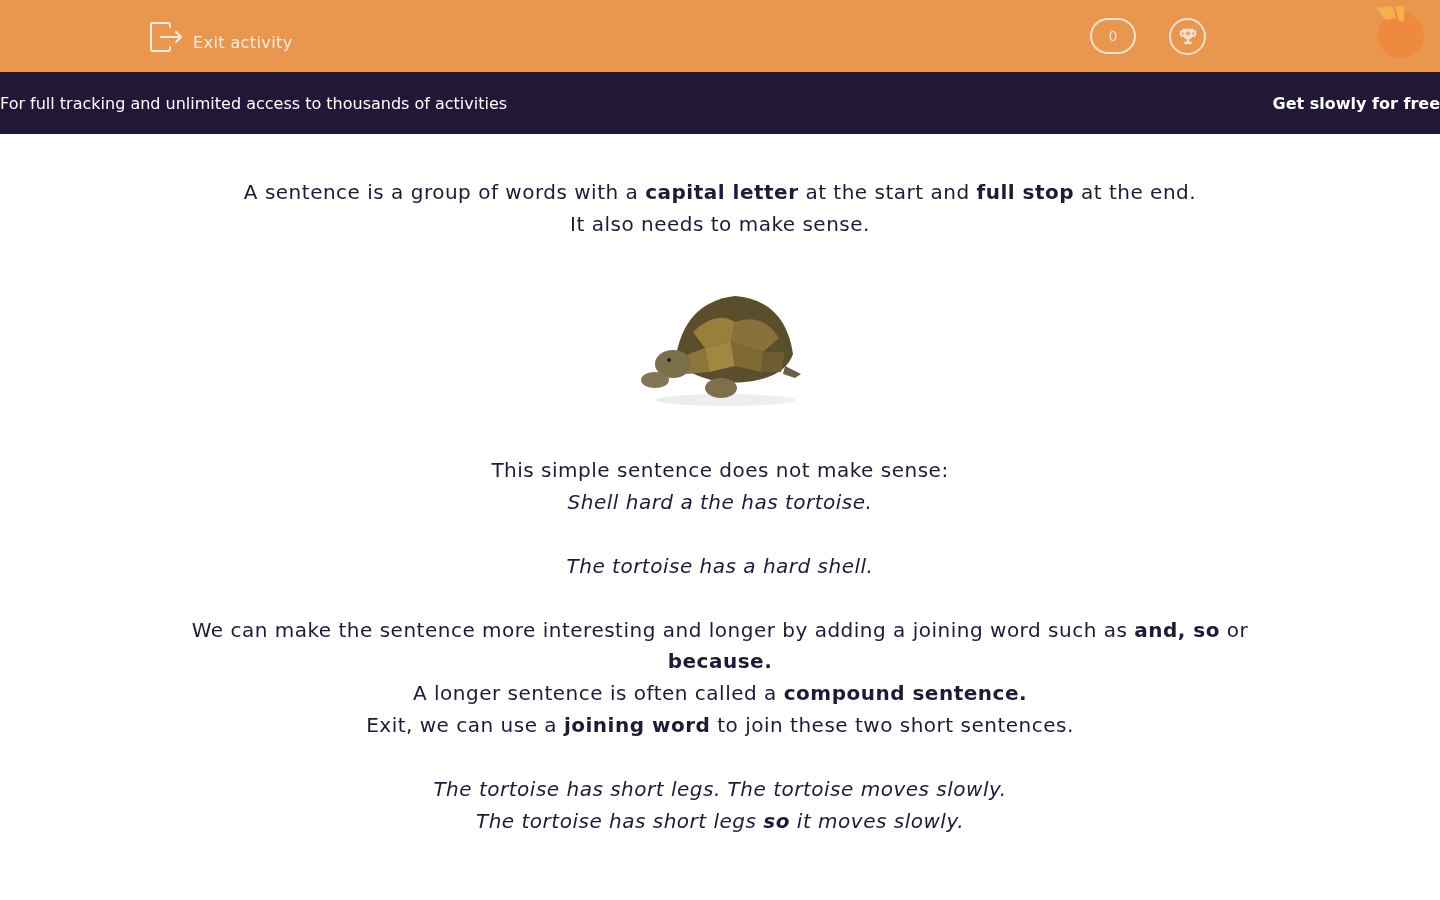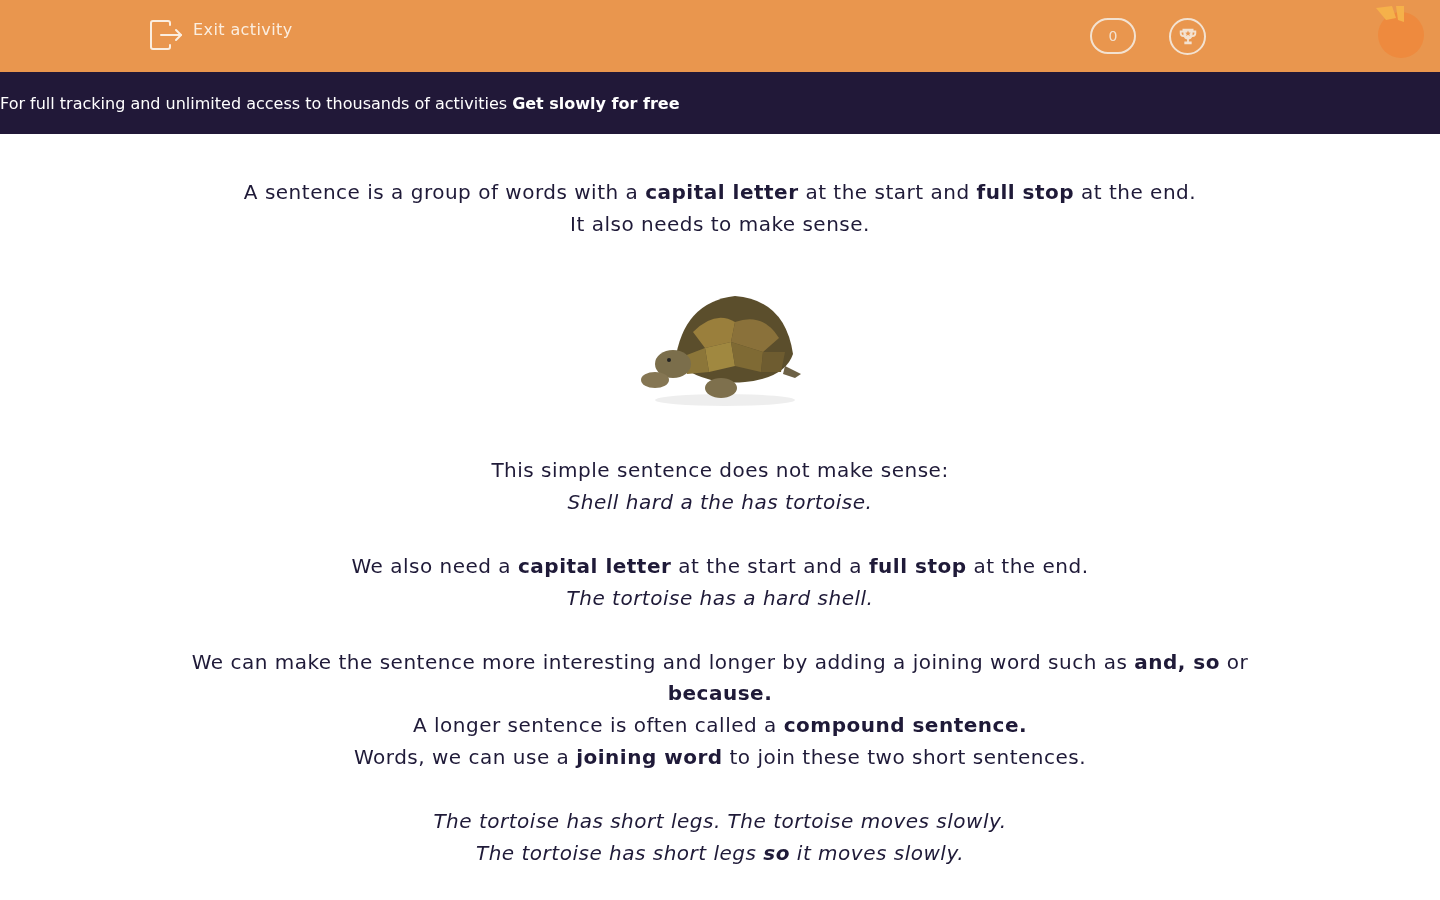--- a/index.html
+++ b/index.html
@@ -5,21 +5,21 @@
     * { box-sizing: border-box; margin: 0; padding: 0; }
     html, body { width: 1440px; height: 900px; overflow: hidden; background: #ffffff; }
     body { font-family: "DejaVu Sans", "Liberation Sans", sans-serif; color: #1f1a38; }
 
     .topbar {
       position: absolute; left: 0; top: 0; width: 1440px; height: 72px;
       background: #e9964e;
     }
     .exit-btn {
       position: absolute; left: 150px; top: 20px; height: 32px;
-      display: flex; align-items: flex-start; gap: 10px; cursor: pointer;
+      display: flex; align-items: flex-end; gap: 10px; cursor: pointer;
     }
     .exit-btn svg { width: 33px; height: 30px; }
     .exit-label { color: #fbeee0; font-size: 16px; letter-spacing: 0.4px; }
     .title {
       position: absolute; left: 363px; top: 22px; width: 620px;
       color: #fff8f0; font-size: 19px; letter-spacing: 0.3px;
       white-space: nowrap; overflow: hidden; text-overflow: ellipsis;
     }
     .score-pill {
       position: absolute; left: 1090px; top: 18px; width: 46px; height: 36px;
@@ -31,21 +31,21 @@
       position: absolute; left: 1169px; top: 18px; width: 37px; height: 37px;
       border: 2px solid #f3e2d1; border-radius: 50%;
       display: flex; align-items: center; justify-content: center; cursor: pointer;
     }
     .trophy-btn svg { width: 22px; height: 22px; }
     .logo { position: absolute; left: 1374px; top: 4px; width: 60px; height: 56px; }
 
     .banner {
       position: absolute; left: 0; top: 72px; width: 1440px; height: 62px;
       background: #211838; color: #ffffff;
-      display: flex; align-items: center; justify-content: flex-start;
+      display: flex; align-items: center; justify-content: space-between;
       font-size: 16px;
     }
     .banner .cta { font-weight: bold; margin-left: 5px; cursor: pointer; }
 
     .content {
       position: absolute; left: 160px; top: 176px; width: 1120px;
       text-align: center; font-size: 20px; line-height: 31px;
       letter-spacing: 0.5px; color: #1f1a38;
     }
     .content p { margin: 1px; }
@@ -105,24 +105,23 @@
       <ellipse cx="20" cy="98" rx="14" ry="8" fill="#857653"></ellipse>
       <ellipse cx="86" cy="106" rx="16" ry="10" fill="#7e704d"></ellipse>
       <path d="M150 84 L166 92 L160 96 L148 92 Z" fill="#6d6145"></path>
     </svg>
   </div>
 
   <p>This simple sentence does not make sense:</p>
   <p><i>Shell hard a the has tortoise.</i></p>
   <div class="gap"></div>
 
-  <p><span>We also need a </span><b>capital letter</b><span> at the start and a </span><b>full stop</b><span> at the end.</span></p>
   <p><i>The tortoise has a hard shell.</i></p>
   <div class="gap"></div>
 
   <p><span>We can make the sentence more interesting and longer by adding a joining word such as </span><b>and, so</b><span> or </span><b>because.</b></p>
   <p><span>A longer sentence is often called a </span><b>compound sentence.</b></p>
-  <p><span>Words, we can use a </span><b>joining word</b><span> to join these two short sentences.</span></p>
+  <p><span>Exit, we can use a </span><b>joining word</b><span> to join these two short sentences.</span></p>
   <div class="gap"></div>
 
   <p><i>The tortoise has short legs. The tortoise moves slowly.</i></p>
   <p><i><span>The tortoise has short legs </span><b>so</b><span> it moves slowly.</span></i></p>
 </div>
 
 </body></html>

